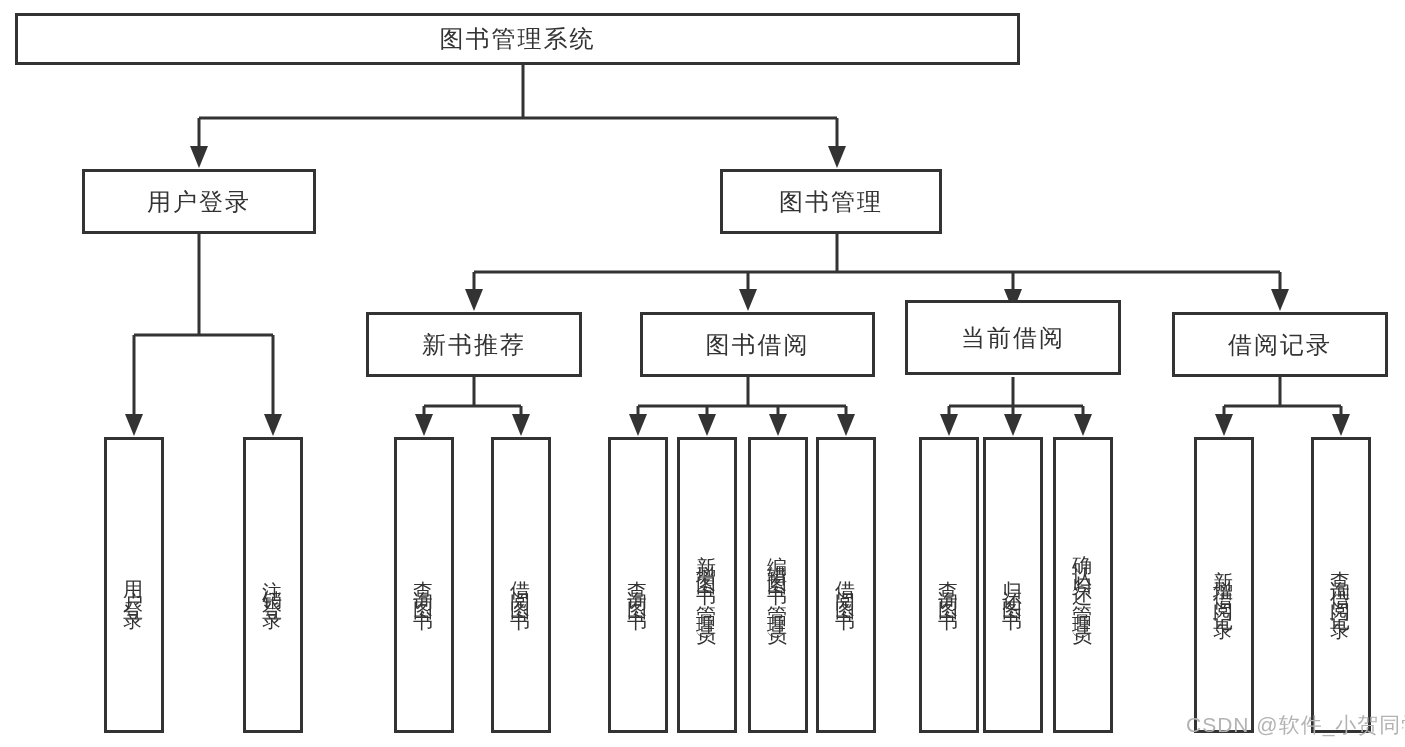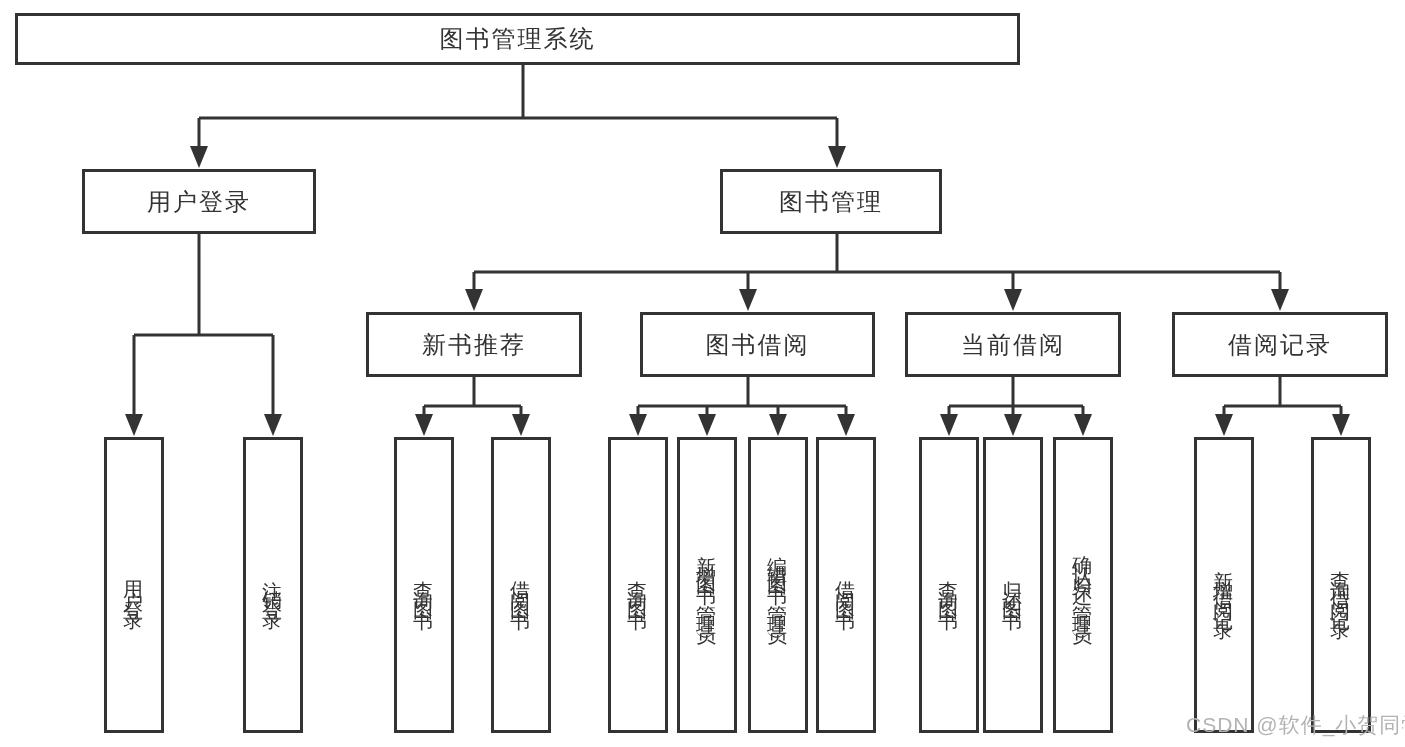--- a/index.html
+++ b/index.html
@@ -112,21 +112,21 @@
     </g>
   </svg>
 
   <div class="hnode" style="left:15px; top:13px; width:1005px; height:52px;">图书管理系统</div>
 
   <div class="hnode" style="left:82px; top:169px; width:234px; height:65px;">用户登录</div>
   <div class="hnode" style="left:720px; top:169px; width:222px; height:65px;">图书管理</div>
 
   <div class="hnode" style="left:366px; top:312px; width:216px; height:65px;">新书推荐</div>
   <div class="hnode" style="left:640px; top:312px; width:235px; height:65px;">图书借阅</div>
-  <div class="hnode" style="left:905px; top:312px; width:216px; height:65px;">当前借阅</div>
+  <div class="hnode" style="left:905px; top:300px; width:216px; height:75px;">当前借阅</div>
   <div class="hnode" style="left:1172px; top:312px; width:216px; height:65px;">借阅记录</div>
 
   <div class="vnode" style="left:104px; top:437px; width:60px; height:296px;">用户登录</div>
   <div class="vnode" style="left:243px; top:437px; width:60px; height:296px;">注销登录</div>
 
   <div class="vnode" style="left:394px; top:437px; width:60px; height:296px;">查询图书</div>
   <div class="vnode" style="left:491px; top:437px; width:60px; height:296px;">借阅图书</div>
 
   <div class="vnode" style="left:608px; top:437px; width:60px; height:296px;">查询图书</div>
   <div class="vnode" style="left:677px; top:437px; width:60px; height:296px;">新增图书（管理员）</div>

